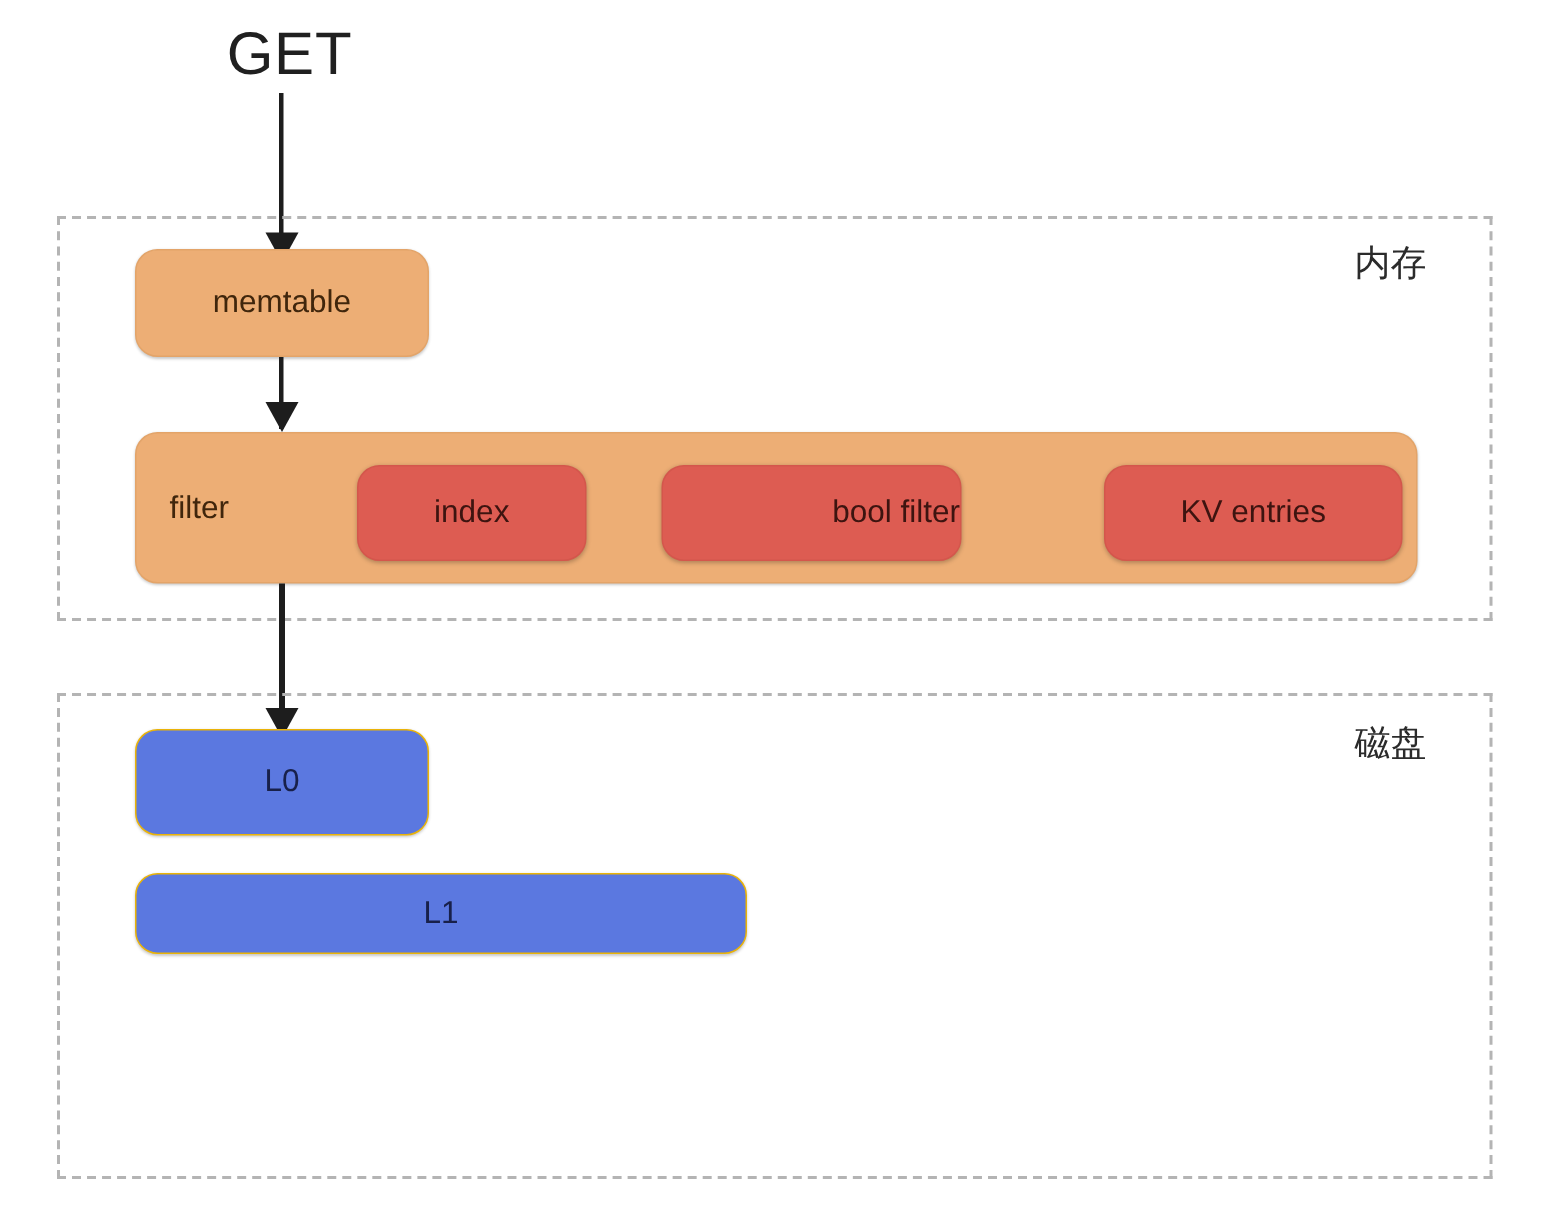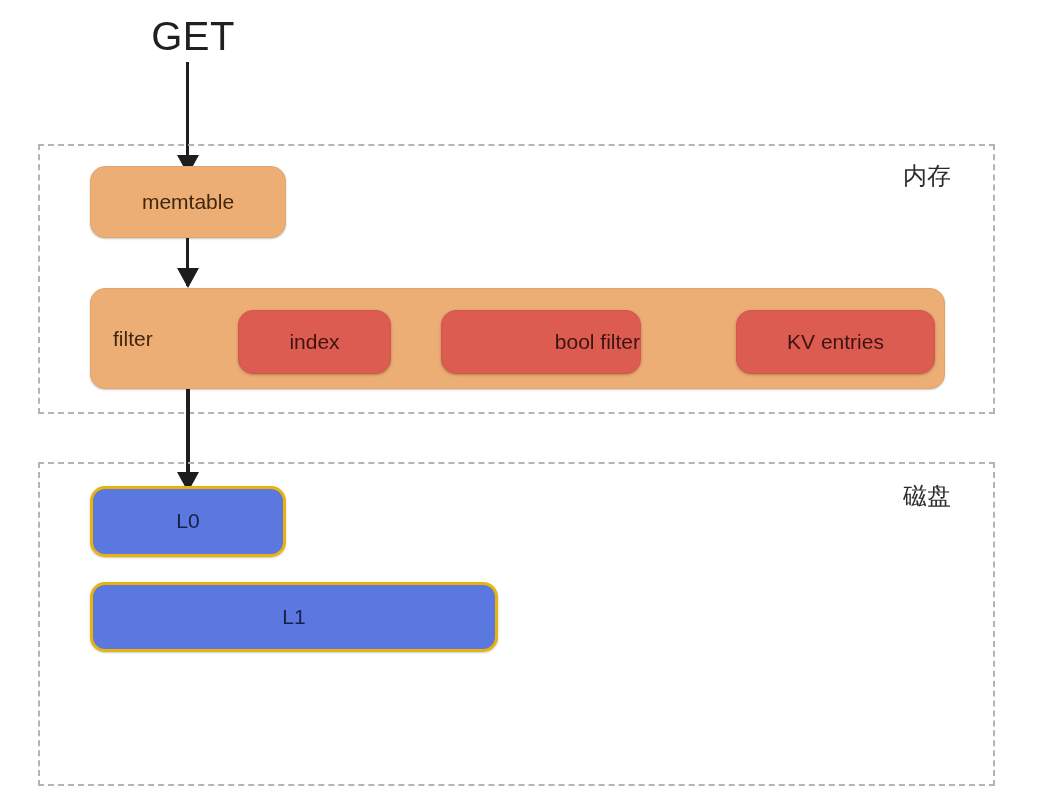--- a/index.html
+++ b/index.html
@@ -99,26 +99,26 @@
     top: 310px;
     height: 64px;
     box-shadow: 0 1px 3px rgba(0,0,0,0.25);
   }
   .box.sub.index      { left: 238px; width: 153px; text-align: center; }
   .box.sub.boolfilter { left: 441px; width: 200px; justify-content: flex-end; }
   .box.sub.kventries  { left: 696px; width: 199px; margin-left: 40px; }
 
   .box.level {
     background: #5b78e0;
-    border: 3px solid #eab308;
+    border: 1px solid #eab308;
     color: #18204a;
     left: 90px;
   }
   .box.level.l0 { top: 486px; width: 196px; height: 71px; }
-  .box.level.l1 { top: 582px; width: 408px; height: 70px; }
+  .box.level.l1 { top: 582px; width: 408px; height: 54px; }
   .box.level.l2 { top: 675px; width: 805px; height: 73px; }
 
   
   .arrow {
     position: absolute;
     background: #1d1d1d;
   }
   .arrow-head {
     position: absolute;
     width: 0;

